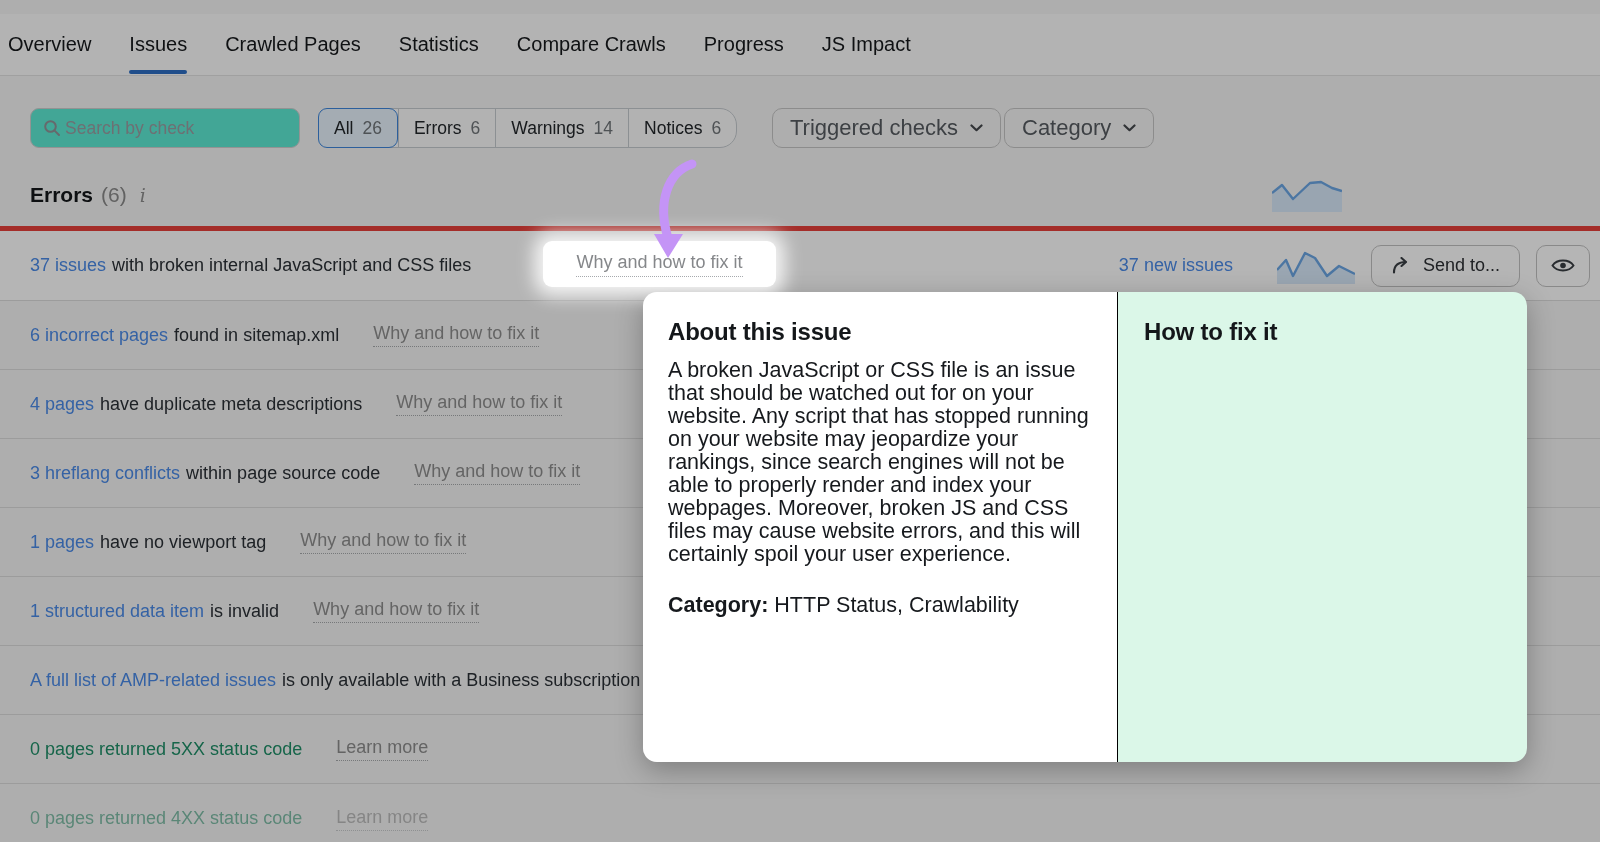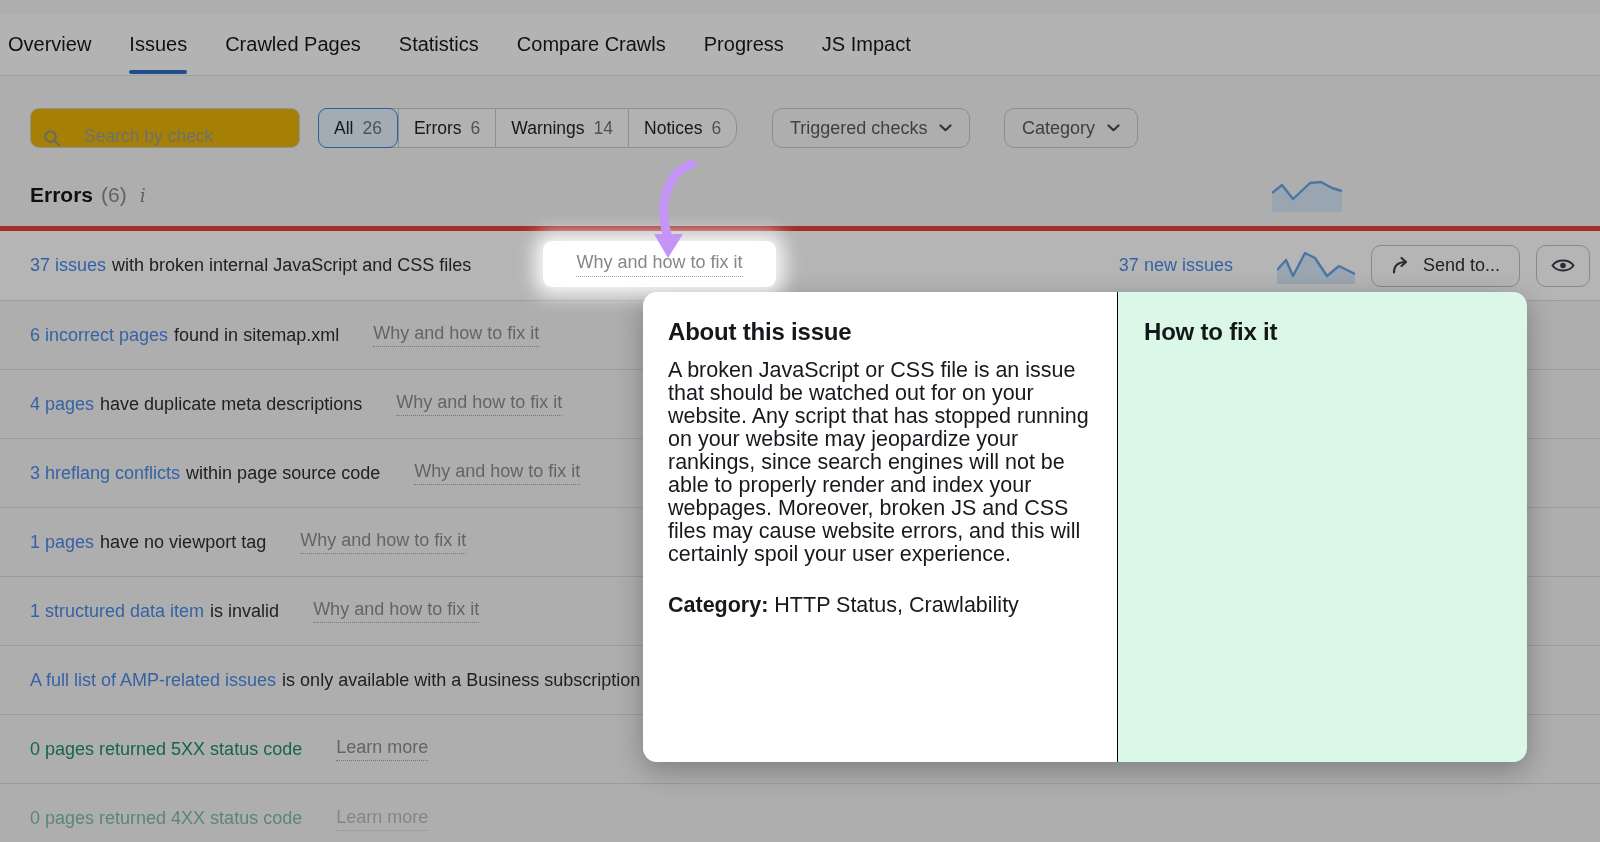--- a/index.html
+++ b/index.html
@@ -29,22 +29,22 @@
     position:relative;font-size:20px;font-weight:500;color:#16191c;
     height:62px;display:flex;align-items:center;cursor:pointer;white-space:nowrap;
   }
   .tab.active::after{
     content:"";position:absolute;left:0;right:0;bottom:2px;height:4px;
     border-radius:2px;background:var(--c-tabblue);
   }
   
   .searchbox{
     position:absolute;left:30px;top:108px;width:270px;height:40px;
-    background:#eab308;border:1px solid #cfcfcf;border-radius:9px;
-    display:flex;align-items:flex-end;padding:0 12px;gap:23px;z-index:1;
+    background:#5eead4;border:1px solid #cfcfcf;border-radius:9px;
+    display:flex;align-items:center;padding:0 12px;gap:4px;z-index:1;
   }
   .searchbox input{
     border:none;outline:none;background:transparent;flex:1;
     font-size:17.5px;color:#3c4043;font-family:inherit;
   }
   .searchbox input::placeholder{color:#9a9ea3;}
   .segmented{
     position:absolute;left:318px;top:108px;height:40px;display:flex;
     border:1px solid #c6cbd0;border-radius:17px;background:#fbfbfb;z-index:1;
   }
@@ -54,21 +54,21 @@
   }
   .seg:first-child{border-left:none;}
   .seg .cnt{color:#6f7478;}
   .seg.active{
     background:#e7f3fd;border:1.5px solid #3e87dc;border-radius:9px;
     margin:-1px 0 -1px -1px;
   }
   .dropdown{
     position:absolute;top:108px;height:40px;border:1px solid #c6c6c6;border-radius:10px;
     display:flex;align-items:center;gap:12px;padding:0 17px;
-    font-size:18px;color:#565b60;cursor:pointer;z-index:1;white-space:nowrap;
+    font-size:22px;color:#565b60;cursor:pointer;z-index:1;white-space:nowrap;
   }
   
   .sec-head{
     position:absolute;left:30px;top:183px;display:flex;align-items:baseline;gap:8px;z-index:1;
   }
   .sec-title{font-size:21px;font-weight:700;color:#14171a;}
   .sec-count{font-size:21px;color:#8a8a8a;}
   .info-i{font-family:"DejaVu Serif",serif;font-style:italic;font-size:19px;color:#8e8e8e;padding-left:5px;}
   .head-spark{position:absolute;left:1272px;top:178px;z-index:1;}
   .redline{

